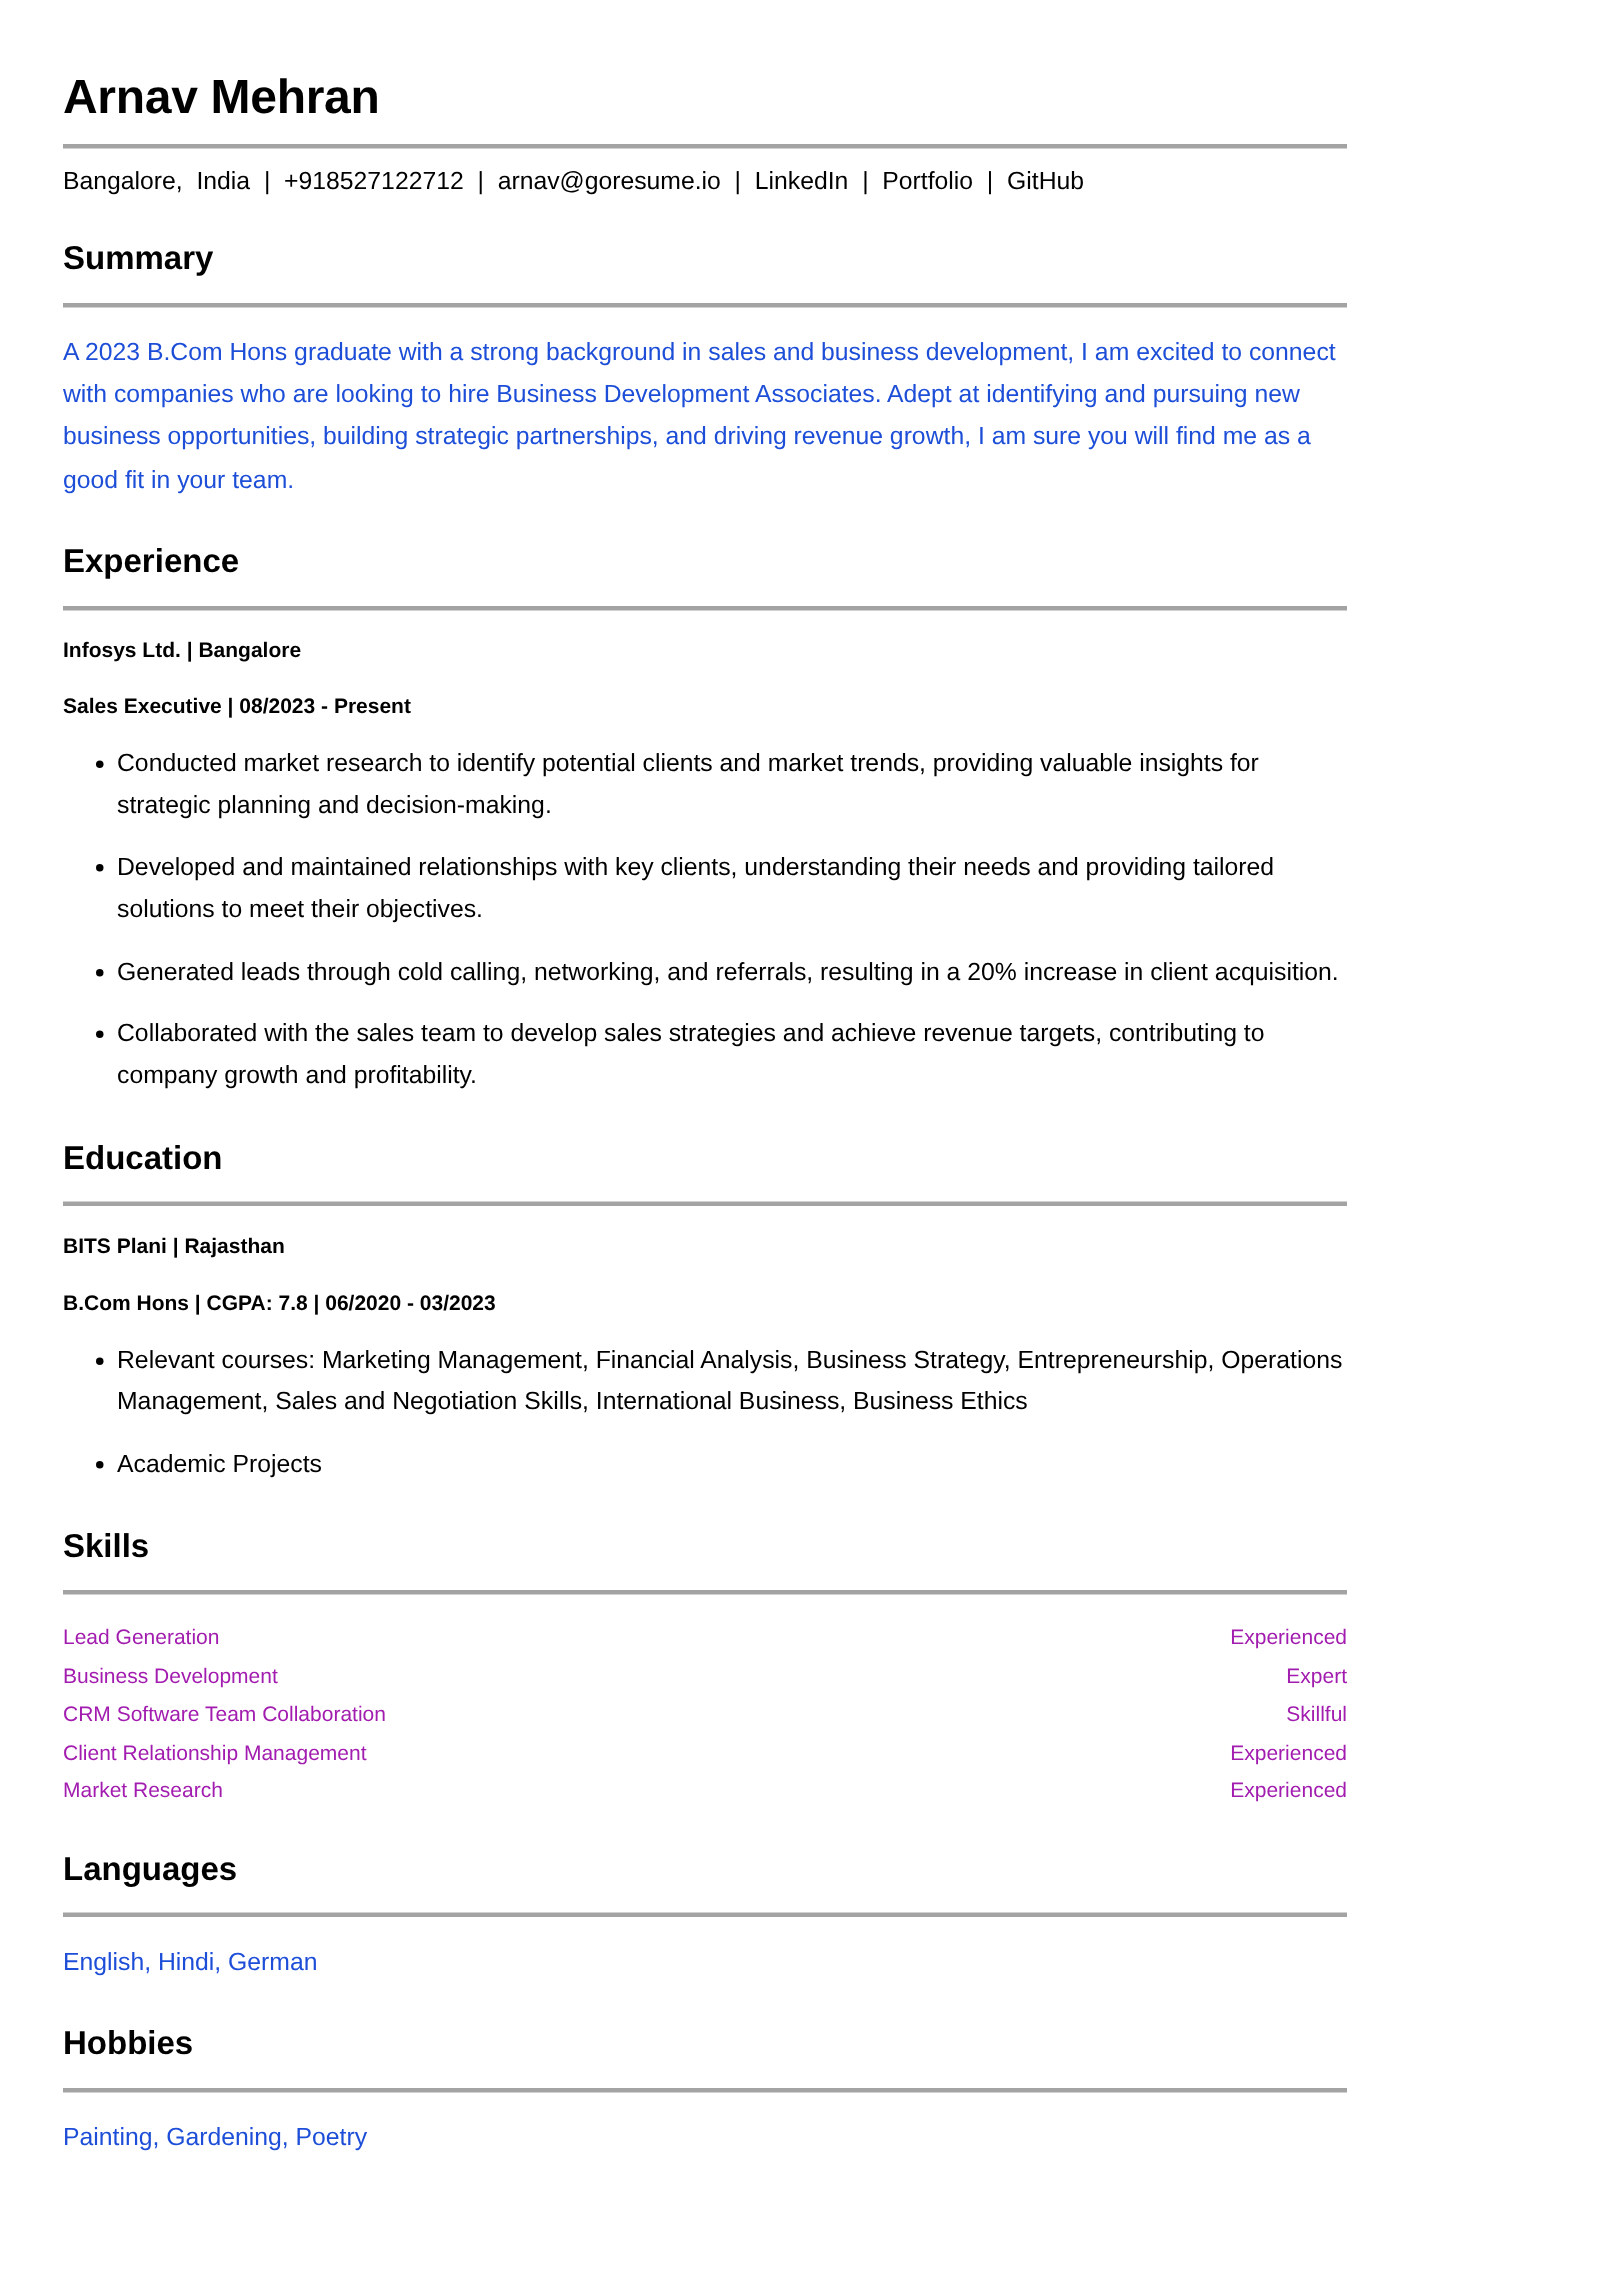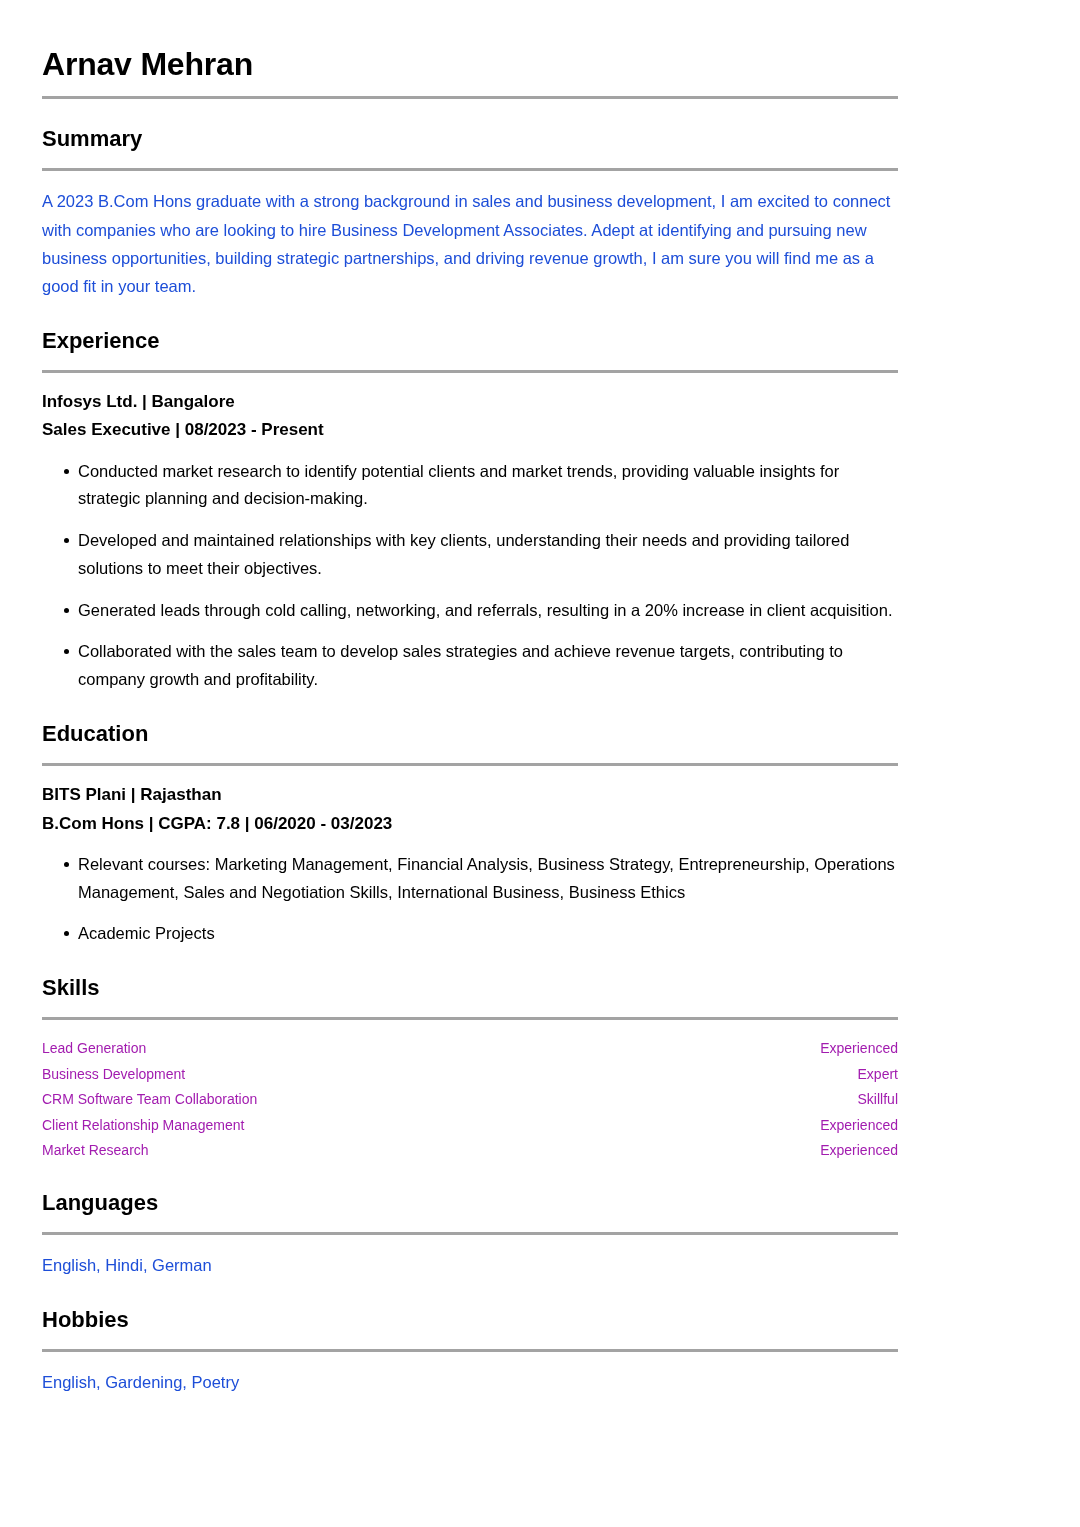--- a/index.html
+++ b/index.html
@@ -74,27 +74,27 @@
 
   
   .para {
     font-size: 16.5px;
     line-height: 1.72;
     color: #1d4ed8;
   }
 
   
   .entry-line {
-    font-size: 17px;
+    font-size: 14px;
     font-weight: bold;
     color: #000;
     line-height: 1.55;
   }
 
-  .entry-line.second { margin-top: 2px; }
+  .entry-line.second { margin-top: 16px; }
 
   ul.bullets {
     list-style: none;
     margin-top: 3px;
     padding-left: 0;
   }
 
   ul.bullets li {
     position: relative;
     padding-left: 36px;
@@ -132,20 +132,21 @@
   .sp-lang { margin-top: 26px; }
 </style>
 </head>
 <body>
 
 <div class="page">
 
   <div>
     <div class="name">Arnav Mehran</div>
     <div class="rule rule-name"></div>
+    <div class="contact">Bangalore,  India  |  +918527122712  |  arnav@goresume.io  |  LinkedIn  |  Portfolio  |  GitHub</div>
   </div>
 
   <div class="section">
     <div class="section-title">Summary</div>
     <div class="rule rule-section"></div>
     <div class="section-body">
       <div class="para">A 2023 B.Com Hons graduate with a strong background in sales and business development, I am excited to connect with companies who are looking to hire Business Development Associates. Adept at identifying and pursuing new business opportunities, building strategic partnerships, and driving revenue growth, I am sure you will find me as a good fit in your team.</div>
     </div>
   </div>
 
@@ -213,17 +214,17 @@
     <div class="rule rule-section"></div>
     <div class="section-body">
       <div class="para">English, Hindi, German</div>
     </div>
   </div>
 
   <div class="section">
     <div class="section-title">Hobbies</div>
     <div class="rule rule-section"></div>
     <div class="section-body">
-      <div class="para">English, Gardening, Poetry</div>
+      <div class="para">Painting, Gardening, Poetry</div>
     </div>
   </div>
 
 </div>
 
 </body></html>

